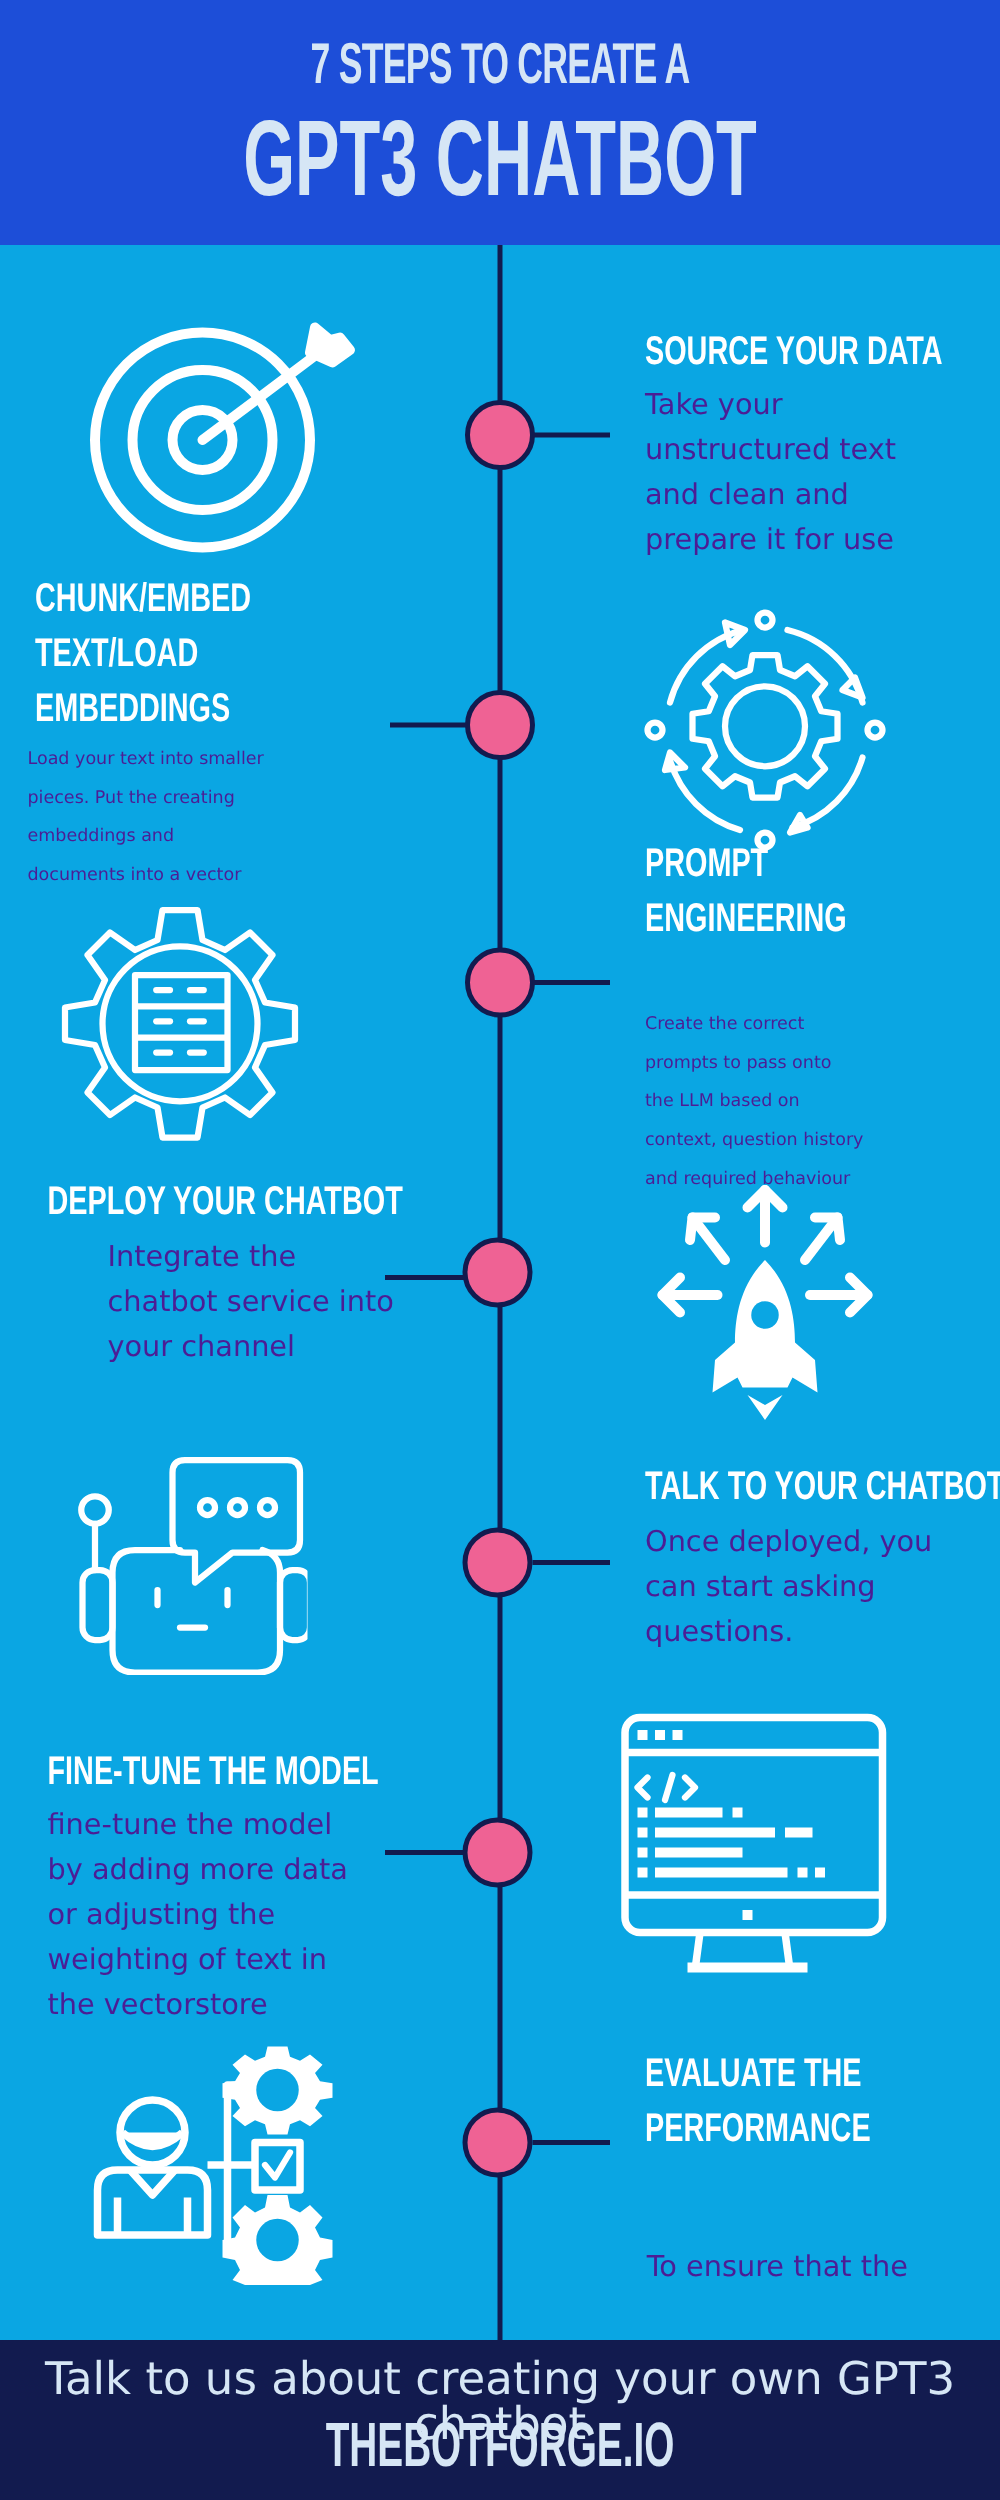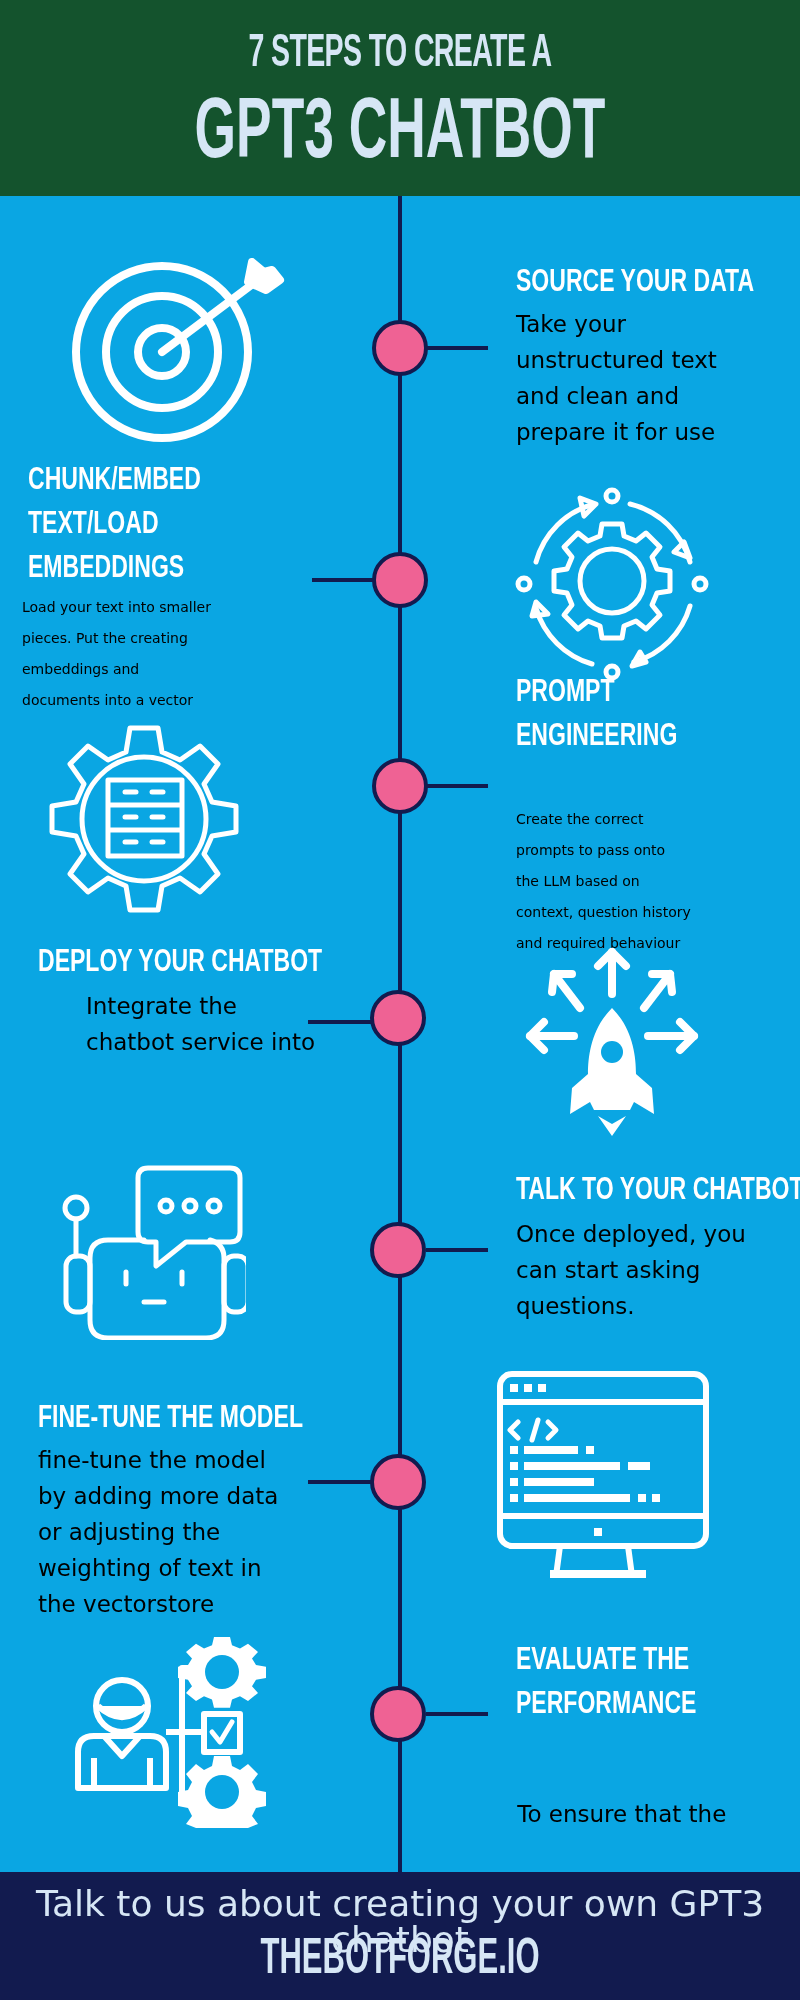--- a/index.html
+++ b/index.html
@@ -1,31 +1,31 @@
 <!DOCTYPE html>
 <html><head>
 <meta charset="utf-8">
 <style>
   * { margin: 0; padding: 0; box-sizing: border-box; }
   html, body { width: 800px; height: 2000px; overflow: hidden; background: #0aa6e3; }
   body { position: relative; font-family: "DejaVu Sans", sans-serif; }
 
-  .header { position: absolute; left: 0; top: 0; width: 800px; height: 196px; background: #14532d; text-align: center; }
+  .header { position: absolute; left: 0; top: 0; width: 800px; height: 196px; background: #1d4ed8; text-align: center; }
   .header .line1 { position: absolute; left: 0; width: 800px; top: 22px; font-family: "Liberation Sans", sans-serif; font-weight: bold; color: #d6e6f5; font-size: 46px; letter-spacing: -1px; transform: scaleX(0.62); transform-origin: center; line-height: 56px; }
   .header .line2 { position: absolute; left: 0; width: 800px; top: 82px; font-family: "Liberation Sans", sans-serif; font-weight: bold; color: #d6e6f5; font-size: 86px; letter-spacing: 0px; transform: scaleX(0.62); transform-origin: center; line-height: 90px; }
 
   .main { position: absolute; left: 0; top: 196px; width: 800px; height: 1676px; background: #0aa6e3; }
 
   .timeline { position: absolute; left: 398px; top: 196px; width: 4px; height: 1676px; background: #121b4f; }
 
   .node { position: absolute; width: 56px; height: 56px; border-radius: 50%; background: #ef6294; border: 4px solid #121b4f; }
   .connector { position: absolute; height: 4px; background: #121b4f; }
 
   .title { position: absolute; font-family: "Liberation Sans", sans-serif; font-weight: bold; color: #ffffff; font-size: 32px; line-height: 44px; transform: scaleX(0.72); transform-origin: left top; white-space: nowrap; }
-  .desc { position: absolute; font-family: "DejaVu Sans", sans-serif; color: #000000; font-size: 23px; line-height: 36px; }
+  .desc { position: absolute; font-family: "DejaVu Sans", sans-serif; color: #4c1d95; font-size: 23px; line-height: 36px; }
   .desc.small { font-size: 14px; line-height: 31px; }
 
   .icon { position: absolute; }
 
   .footer { position: absolute; left: 0; top: 1872px; width: 800px; height: 128px; background: #121b4f; text-align: center; }
   .footer .cta { position: absolute; left: 0; width: 800px; top: 14px; font-family: "DejaVu Sans", sans-serif; color: #d6e6f5; font-size: 36px; line-height: 36px; }
   .footer .brand { position: absolute; left: 0; width: 800px; top: 54px; font-family: "Liberation Sans", sans-serif; font-weight: bold; color: #d6e6f5; font-size: 50px; line-height: 60px; transform: scaleX(0.62); transform-origin: center; }
 </style>
 </head>
 <body>
@@ -117,20 +117,21 @@
   <div>prompts to pass onto</div>
   <div>the LLM based on</div>
   <div>context, question history</div>
   <div>and required behaviour</div>
 </div>
 
 <div class="title" style="left:38px; top:938px;">DEPLOY YOUR CHATBOT</div>
 <div class="desc" style="left:38px; top:988px; width:300px;margin-left:48px;">
   <div>Integrate the</div>
   <div>chatbot service into</div>
+  <div>your channel</div>
 </div>
 <div class="node" style="left:370px; top:990px;"></div>
 <div class="connector" style="left:308px; top:1020px; width:64px;"></div>
 <svg class="icon" style="left:524px; top:944px;" width="180" height="196" viewBox="0 0 180 196">
   <g stroke="#fff" stroke-width="8" stroke-linecap="round" stroke-linejoin="round" fill="none">
     <line x1="88" y1="8" x2="88" y2="50"></line>
       <path d="M74 22 L88 8 L102 22"></path>
     <line x1="30" y1="30" x2="56" y2="64"></line>
       <path d="M28 48 L30 30 L48 30"></path>
     <line x1="146" y1="30" x2="120" y2="64"></line>

